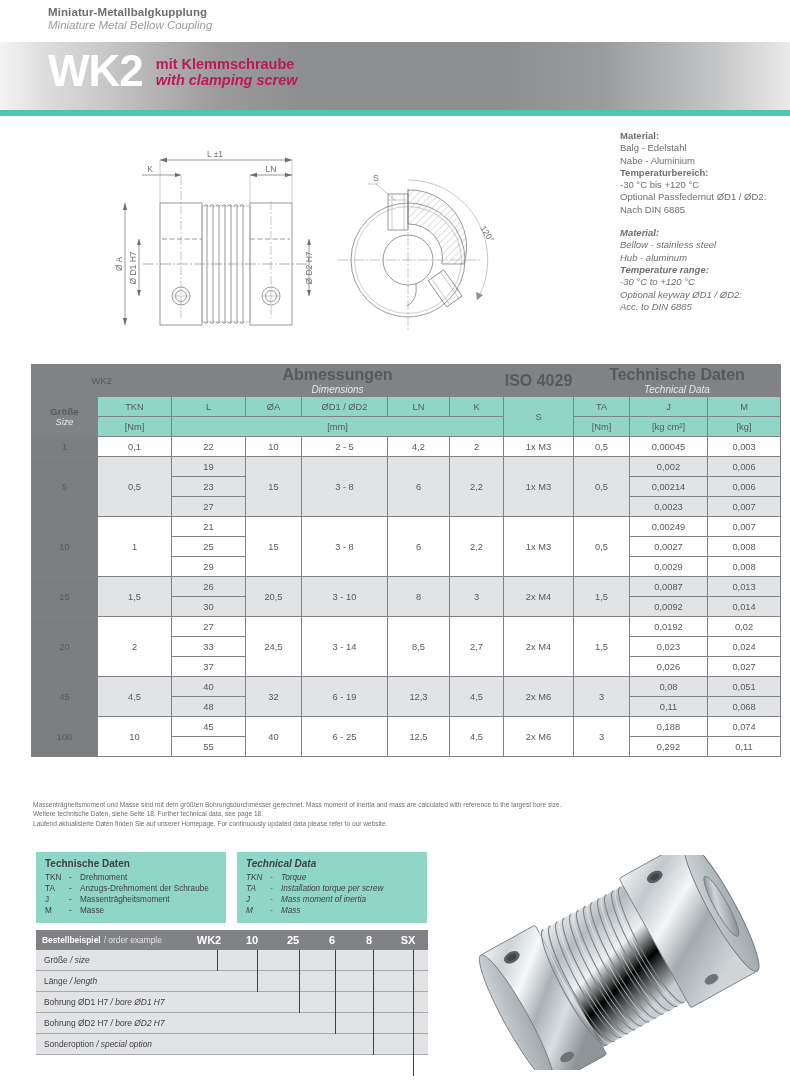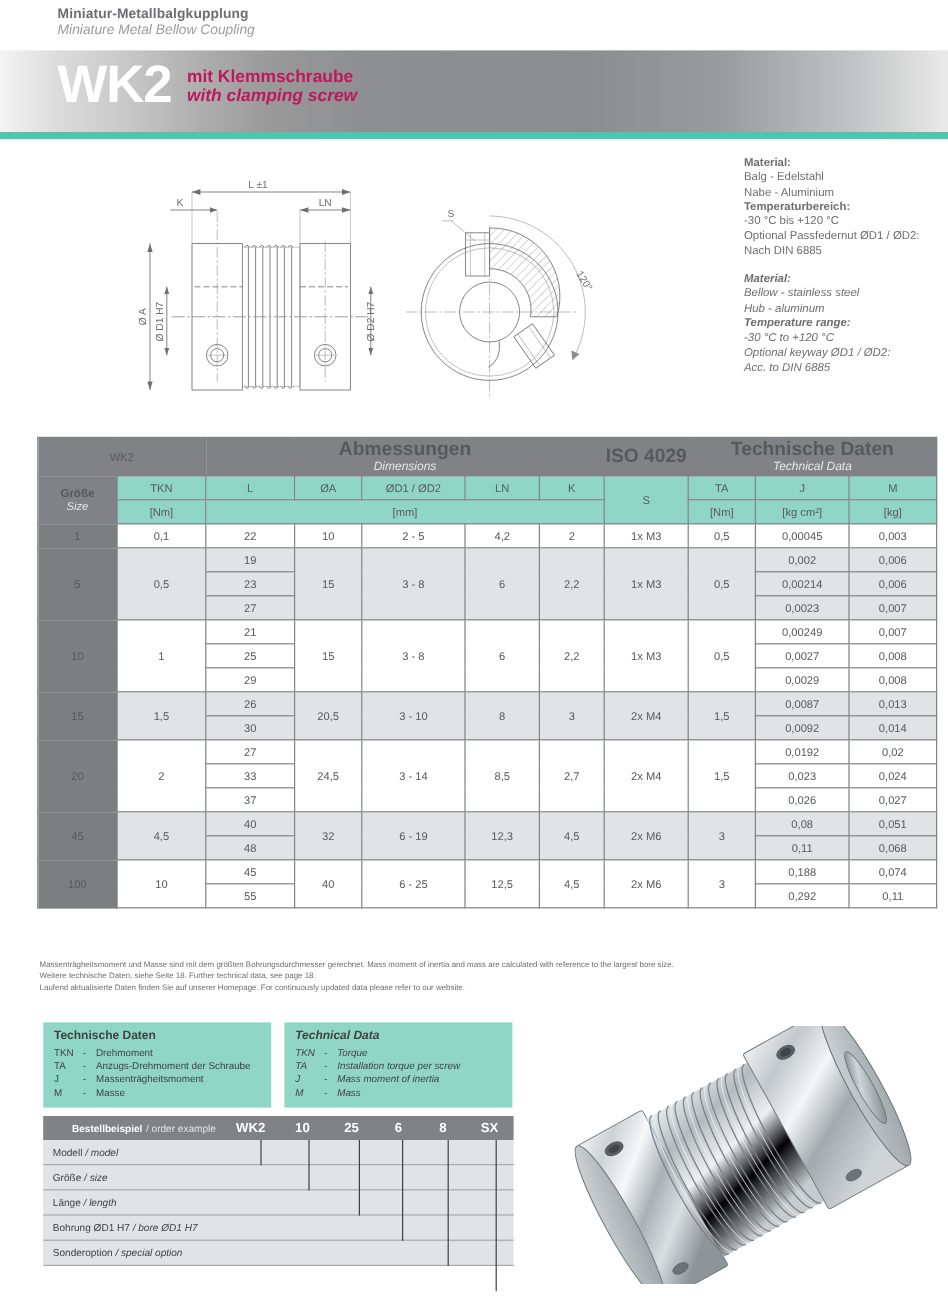--- a/index.html
+++ b/index.html
@@ -85,21 +85,21 @@
   .legend-title.it { font-style: italic; }
   .legend-row { display: flex; font-size: 8.2px; line-height: 11px; color: #414042; }
   .legend-row.it { font-style: italic; }
   .legend-key { width: 24px; flex: none; }
   .legend-dash { width: 11px; flex: none; }
 
   
   .order { position: absolute; left: 36px; top: 930px; width: 392px; }
   .order-hdr {
     display: flex; align-items: center; height: 20px;
-    background: #808285; color: #ffffff; padding-left: 24px;
+    background: #808285; color: #ffffff; padding-left: 6px;
   }
   .order-hdr-label-de { font-size: 8.4px; font-weight: bold; }
   .order-hdr-label-en { font-size: 8.4px; color: #e3e3e3; margin-left: 3px; }
   .order-codes { display: flex; margin-left: auto; }
   .order-code { font-size: 11px; font-weight: bold; text-align: center; }
   .order-rows { position: relative; background: #e2e3e4; }
   .order-row {
     height: 21px; display: flex; align-items: center;
     padding-left: 8px; font-size: 8.4px; color: #414042;
     border-bottom: 1px solid #a7a9ac;
@@ -542,30 +542,30 @@
         <span class="order-code" style="width:46px">WK2</span>
         <span class="order-code" style="width:40px">10</span>
         <span class="order-code" style="width:42px">25</span>
         <span class="order-code" style="width:36px">6</span>
         <span class="order-code" style="width:38px">8</span>
         <span class="order-code" style="width:40px">SX</span>
       </span>
     </div>
     <div class="order-rows">
       <div class="order-row">
-        <span>Modell</span>&nbsp;<span class="en">/ model</span>
-      </div>
-      <div class="order-row">
         <span>Größe</span>&nbsp;<span class="en">/ size</span>
       </div>
       <div class="order-row">
         <span>Länge</span>&nbsp;<span class="en">/ length</span>
       </div>
       <div class="order-row">
         <span>Bohrung ØD1 H7</span>&nbsp;<span class="en">/ bore ØD1 H7</span>
+      </div>
+      <div class="order-row">
+        <span>Bohrung ØD2 H7</span>&nbsp;<span class="en">/ bore ØD2 H7</span>
       </div>
       <div class="order-row">
         <span>Sonderoption</span>&nbsp;<span class="en">/ special option</span>
       </div>
 
       <div class="leader" style="left:181px; top:0px;  height:21px;"></div>
       <div class="leader" style="left:221px; top:0px;  height:42px;"></div>
       <div class="leader" style="left:263px; top:0px;  height:63px;"></div>
       <div class="leader" style="left:299px; top:0px;  height:84px;"></div>
       <div class="leader" style="left:337px; top:0px;  height:105px;"></div>

